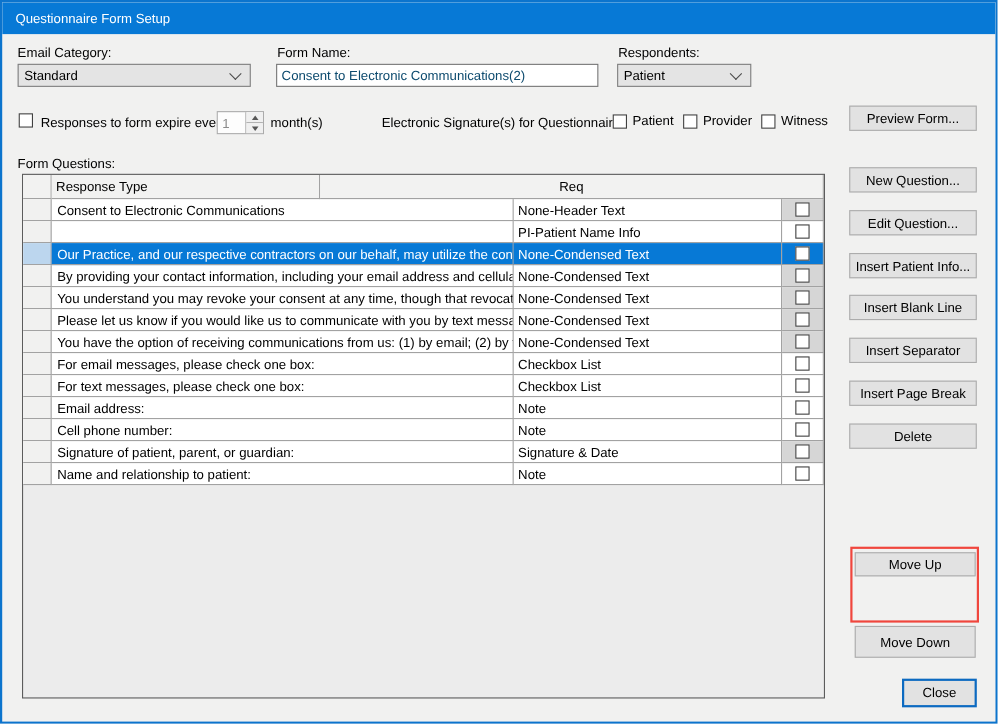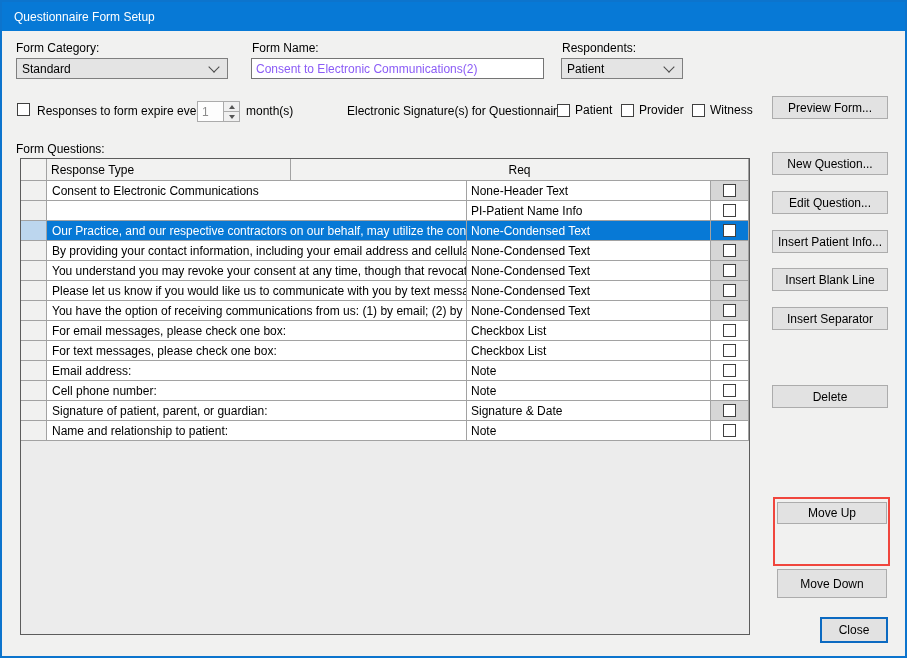--- a/index.html
+++ b/index.html
@@ -15,21 +15,21 @@
   }
   .lbl{position:absolute;white-space:nowrap;}
   .combo{
     position:absolute;box-sizing:border-box;background:#e4e4e4;border:1px solid #7f7f7f;
     display:flex;align-items:center;padding-left:5px;
   }
   .chev{width:7px;height:7px;border-left:1px solid #4a4a4a;border-bottom:1px solid #4a4a4a;
     transform:rotate(-45deg);margin-left:auto;margin-right:9px;margin-top:-3px;}
   .textinput{
     position:absolute;box-sizing:border-box;background:#fff;border:1px solid #747474;
-    font-family:"Liberation Sans",sans-serif;font-size:12px;color:#8b5cf6;padding:0 0 0 4px;
+    font-family:"Liberation Sans",sans-serif;font-size:12px;color:#0c4a6e;padding:0 0 0 4px;
   }
   .cb{display:inline-block;width:13px;height:13px;box-sizing:border-box;
     background:#fff;border:1px solid #404040;}
   .cbgroup{position:absolute;display:flex;align-items:center;gap:5px;white-space:nowrap;}
   .spinner{position:absolute;box-sizing:border-box;border:1px solid #ababab;background:#fdfdfd;display:flex;}
   .spin-text{flex:1;color:#8b8b8b;display:flex;align-items:center;padding-left:4px;}
   .spin-btns{width:15px;border-left:1px solid #ababab;display:flex;flex-direction:column;}
   .spin-btn{flex:1;background:#f0f0f0;display:flex;align-items:center;justify-content:center;}
   .spin-btn.up{border-bottom:1px solid #ababab;}
   .tri-up{width:0;height:0;border-left:3px solid transparent;border-right:3px solid transparent;border-bottom:4px solid #565656;}
@@ -68,21 +68,21 @@
 </style>
 </head>
 <body>
 
 <div class="window">
 
   <div class="titlebar">
     <span>Questionnaire Form Setup</span>
   </div>
 
-  <span class="lbl" style="left:14px;top:39px;">Form Category:</span>
+  <span class="lbl" style="left:14px;top:39px;">Email Category:</span>
   <div class="combo" style="left:14px;top:56px;width:212px;height:21px;">
     <span>Standard</span>
     <span class="chev"></span>
   </div>
 
   <span class="lbl" style="left:250px;top:39px;">Form Name:</span>
   <input class="textinput" style="left: 249px; top: 56px; width: 293px; height: 21px;" value="Consent to Electronic Communications(2)">
 
   <span class="lbl" style="left:560px;top:39px;">Respondents:</span>
   <div class="combo" style="left:559px;top:56px;width:122px;height:21px;">
@@ -233,20 +233,21 @@
         </div>
       </div>
   </div>
 
   <div class="btn b0">Preview Form...</div>
   <div class="btn b1">New Question...</div>
   <div class="btn b2">Edit Question...</div>
   <div class="btn b3">Insert Patient Info...</div>
   <div class="btn b4">Insert Blank Line</div>
   <div class="btn b5">Insert Separator</div>
+  <div class="btn b6">Insert Page Break</div>
   <div class="btn b7">Delete</div>
 
   <div class="hlbox"></div>
   <div class="btn btn-moveup">Move Up</div>
   <div class="btn btn-movedown">Move Down</div>
 
   <div class="btn btn-close">Close</div>
 
 </div>
 

